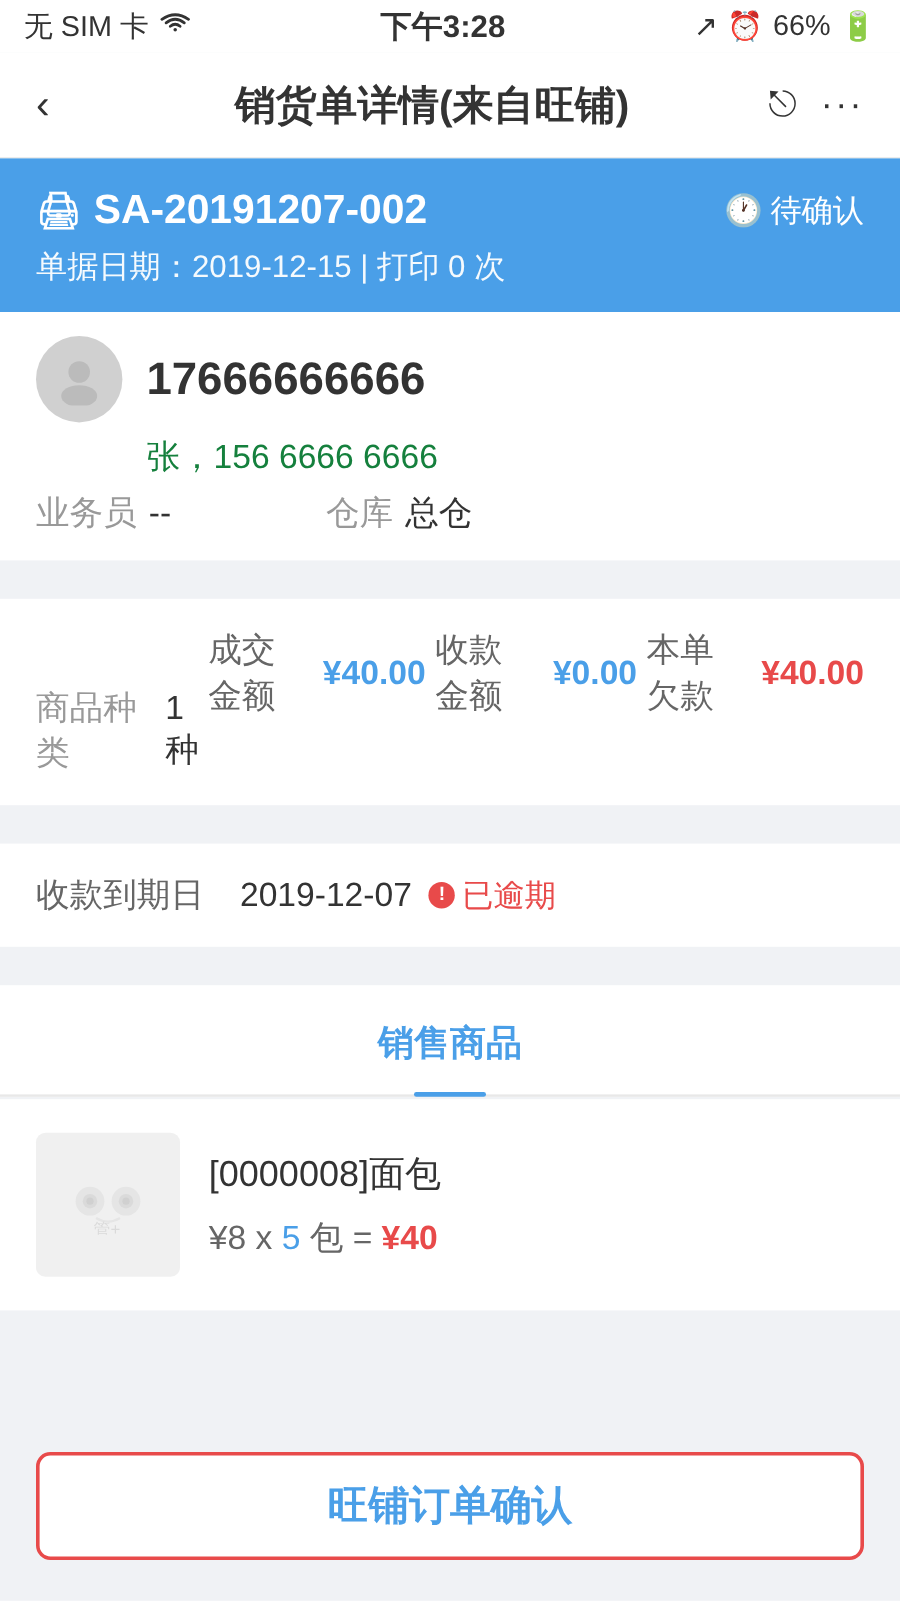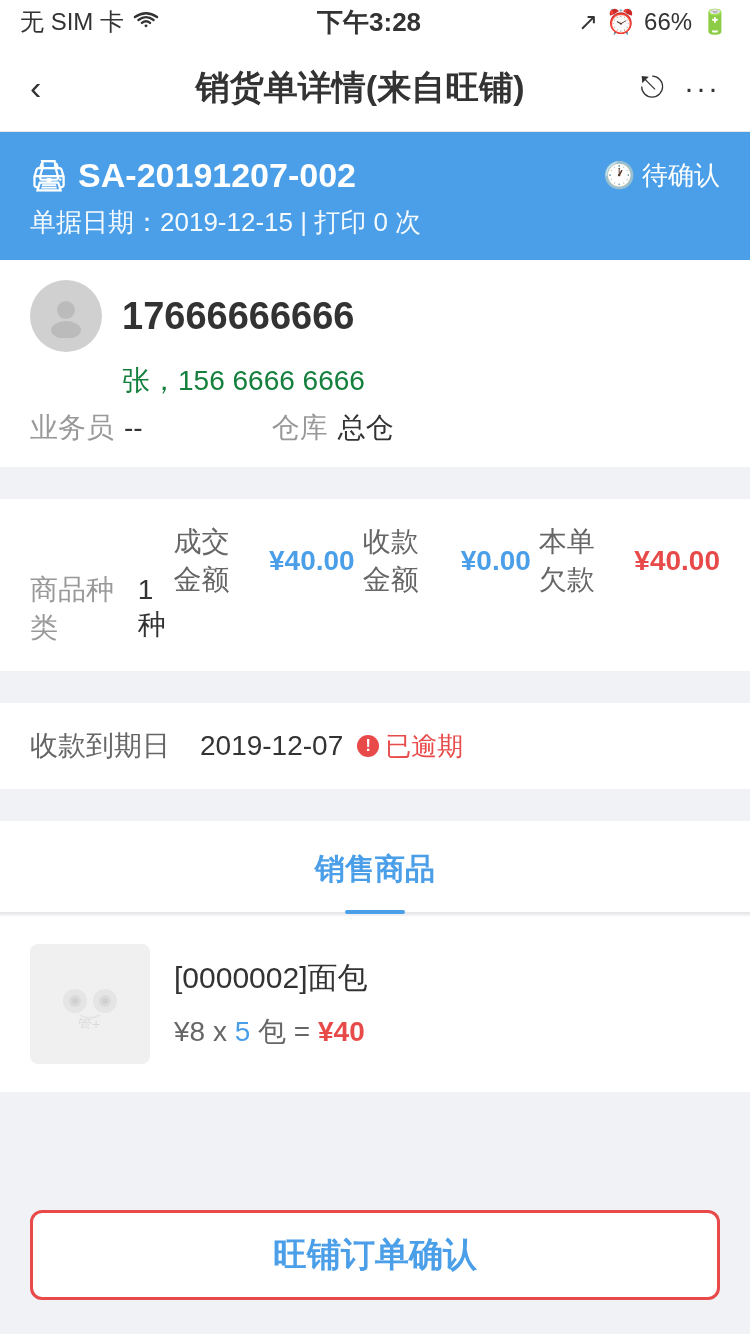--- a/index.html
+++ b/index.html
@@ -440,21 +440,21 @@
         <circle cx="55" cy="22" r="12" fill="#ccc"></circle>
         <circle cx="25" cy="22" r="6" fill="#aaa"></circle>
         <circle cx="55" cy="22" r="6" fill="#aaa"></circle>
         <circle cx="25" cy="22" r="3" fill="#888"></circle>
         <circle cx="55" cy="22" r="3" fill="#888"></circle>
         <path d="M30 36 Q40 42 50 36" stroke="#ccc" stroke-width="2" fill="none"></path>
         <text x="28" y="50" font-size="14" fill="#aaa" font-family="sans-serif">管+</text>
       </svg>
     </div>
     <div class="product-info">
-      <div class="product-name">[0000002]面包</div>
+      <div class="product-name">[0000008]面包</div>
       <div class="product-price">
         <span>¥8</span>
         <span> x </span>
         <span style="color:#4a9fe8;">5</span>
         <span>包</span>
         <span> = </span>
         <span class="price-total">¥40</span>
       </div>
     </div>
   </div>

